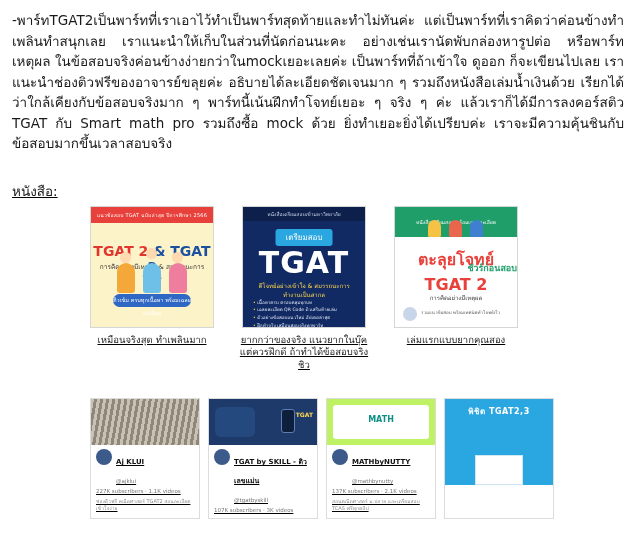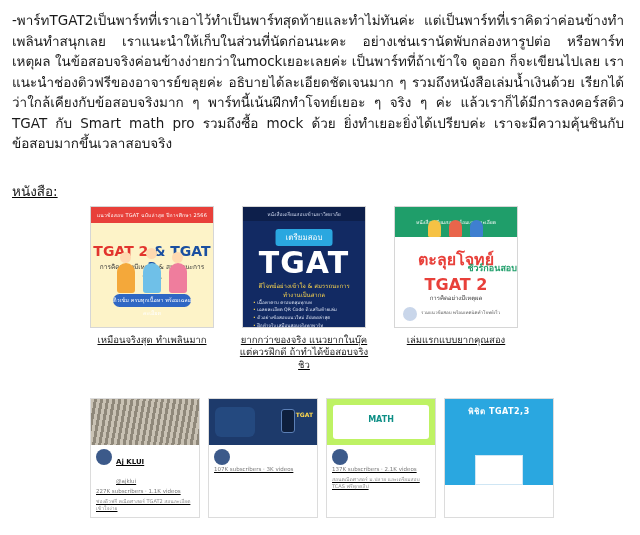--- a/index.html
+++ b/index.html
@@ -330,34 +330,42 @@
 
       <div class="tutor-card">
         <div class="tutor-thumb th2">
           <div class="blob"></div>
           <div class="phone"></div>
           <div class="tt">TGAT</div>
         </div>
         <div class="tutor-meta">
           <div class="tutor-head">
             <span class="tutor-av"></span>
+            <span>
+              <span class="tutor-name">TGAT by SKILL - ติวเลขแม่น</span><br>
+              <span class="tutor-handle">@tgatbyskill</span>
+            </span>
           </div>
           <div class="tutor-stats">107K subscribers · 3K videos</div>
 
         </div>
       </div>
 
       <div class="tutor-card">
         <div class="tutor-thumb th3">
           <div class="card"></div>
           <div class="tt">MATH</div>
         </div>
         <div class="tutor-meta">
           <div class="tutor-head">
             <span class="tutor-av"></span>
+            <span>
+              <span class="tutor-name">MATHbyNUTTY</span><br>
+              <span class="tutor-handle">@mathbynutty</span>
+            </span>
           </div>
           <div class="tutor-stats">137K subscribers · 2.1K videos</div>
           <div class="tutor-desc">สอนคณิตศาสตร์ ม.ปลาย และเตรียมสอบ TCAS ฟรีทุกคลิป</div>
 
         </div>
       </div>
 
       <div class="tutor-card">
         <div class="tutor-thumb th4" style="height:86px">
           <div class="tt">พิชิต TGAT2,3</div>

